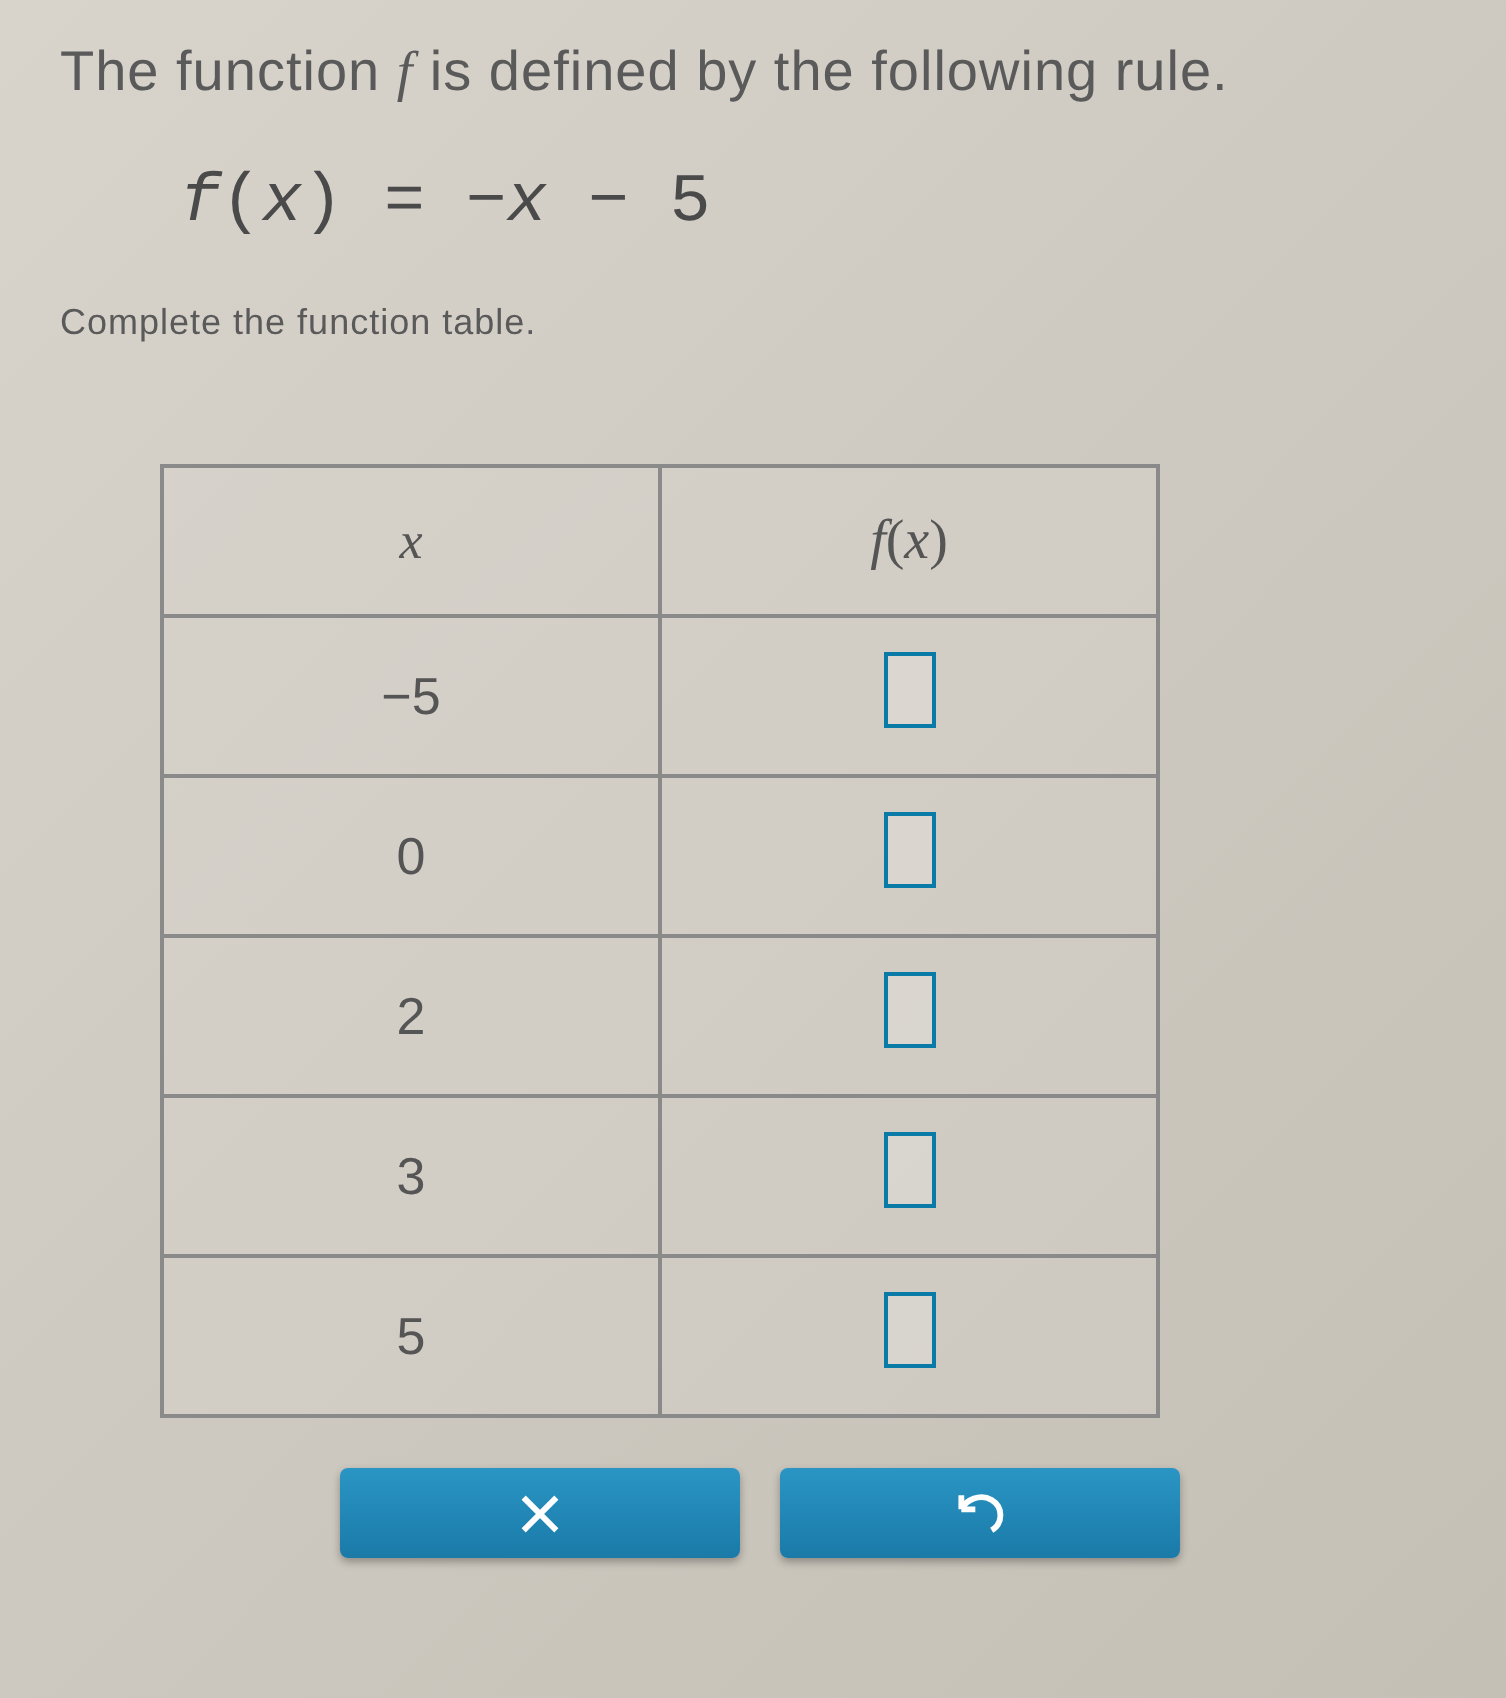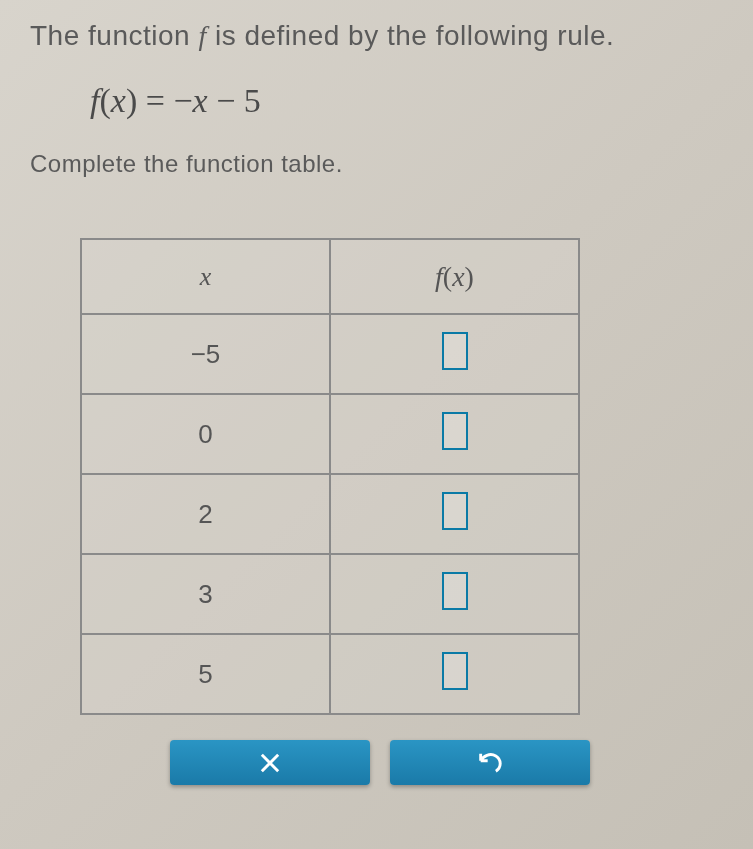--- a/index.html
+++ b/index.html
@@ -21,30 +21,30 @@
       font-size: 28px;
       color: #5a5a5a;
       margin-bottom: 30px;
       letter-spacing: 0.5px;
     }
     .intro-text .ital {
       font-style: italic;
       font-family: 'Times New Roman', serif;
     }
     .equation {
-      font-family: Liberation Serif, serif;
+      font-family: Liberation Mono, monospace;
       font-size: 34px;
       color: #4a4a4a;
       margin: 20px 0 30px 60px;
     }
     .equation .fn {
       font-style: italic;
     }
     .instruction {
-      font-size: 24px;
+      font-size: 18px;
       color: #5a5a5a;
       margin-bottom: 60px;
       letter-spacing: 0.5px;
     }
     .table-wrap {
       margin-left: 50px;
     }
     table {
       border-collapse: collapse;
       width: 500px;

